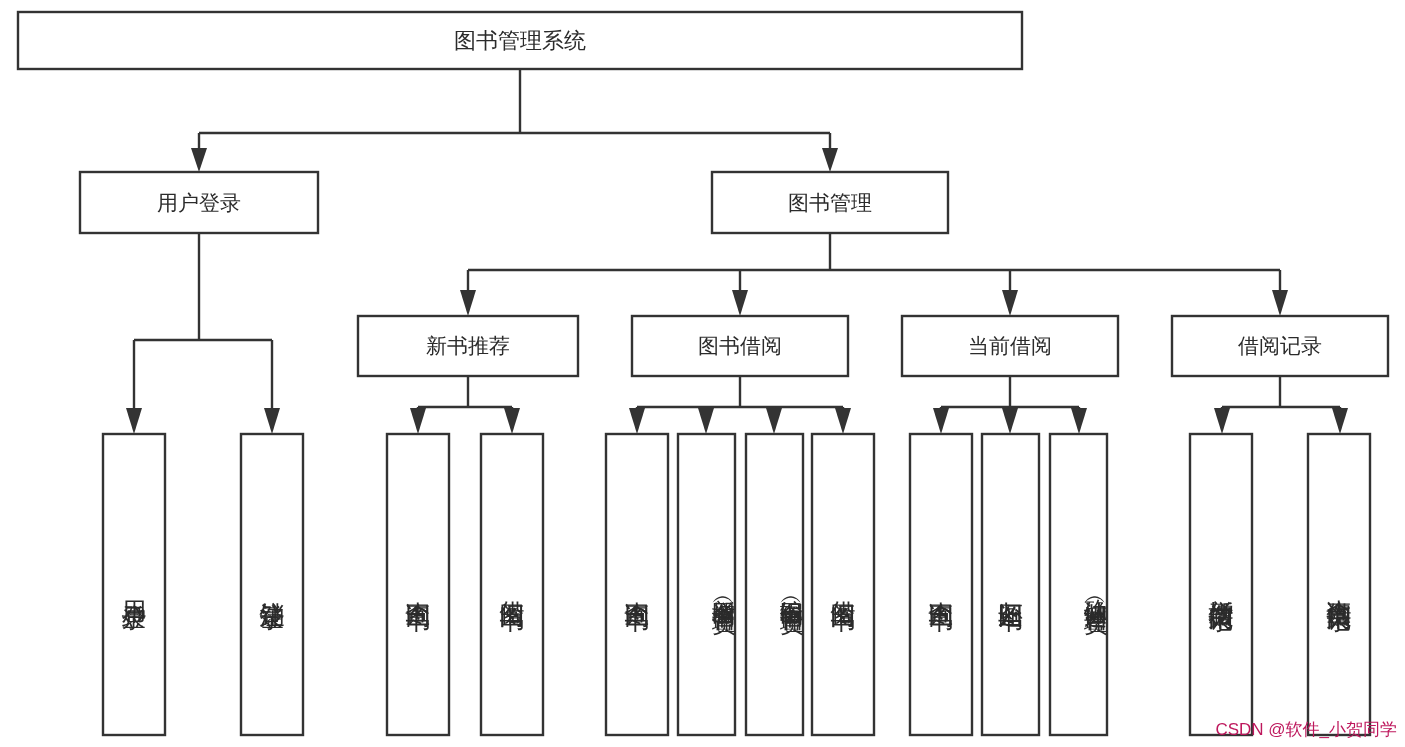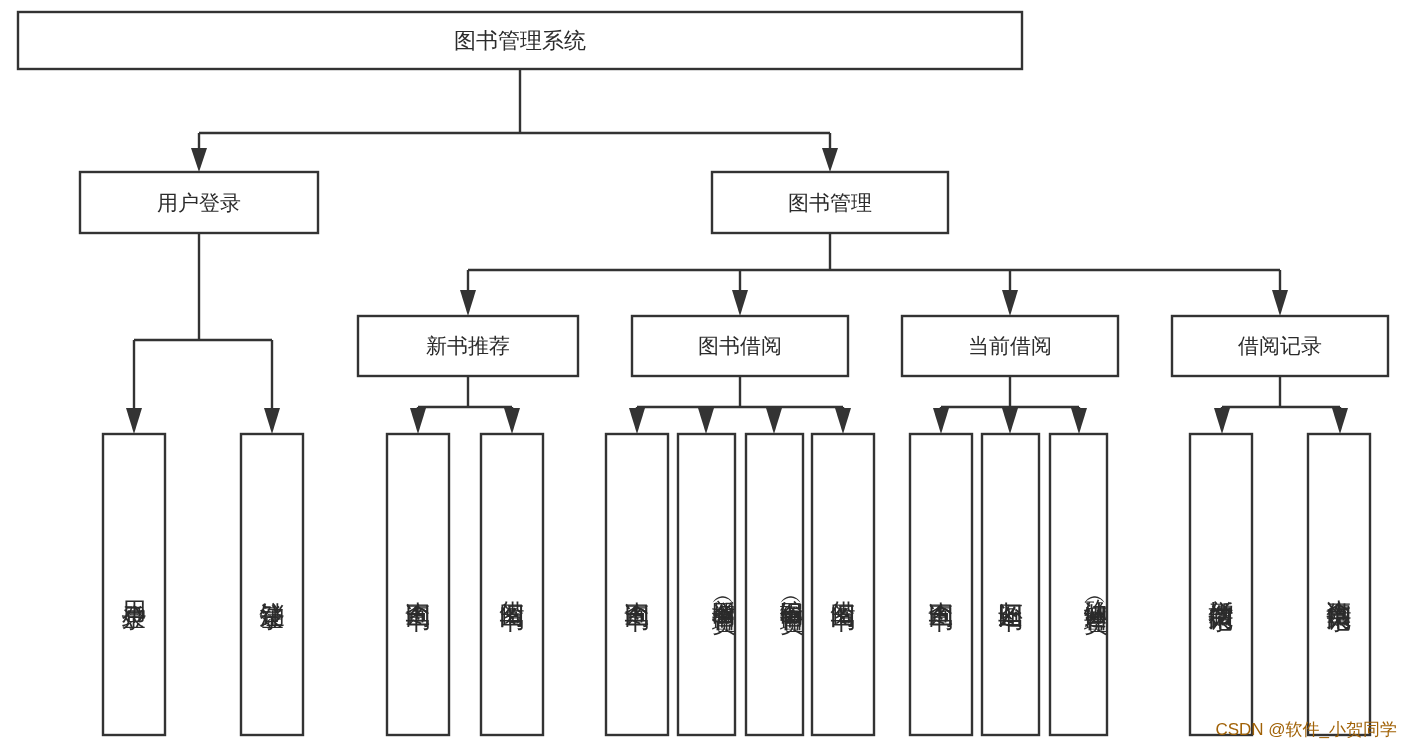--- a/index.html
+++ b/index.html
@@ -72,21 +72,21 @@
     justify-content: center;
     pointer-events: none;
     user-select: none;
   }
   .watermark {
     position: absolute;
     right: 8px;
     bottom: 6px;
     font-family: "Liberation Sans", "DejaVu Sans", sans-serif;
     font-size: 17px;
-    color: #a16207;
+    color: #be185d;
     white-space: nowrap;
     user-select: none;
   }
 </style>
 </head>
 <body>
 
 <div id="diagram-root">
 
   <svg id="flow-svg" viewBox="0 0 1405 747">

